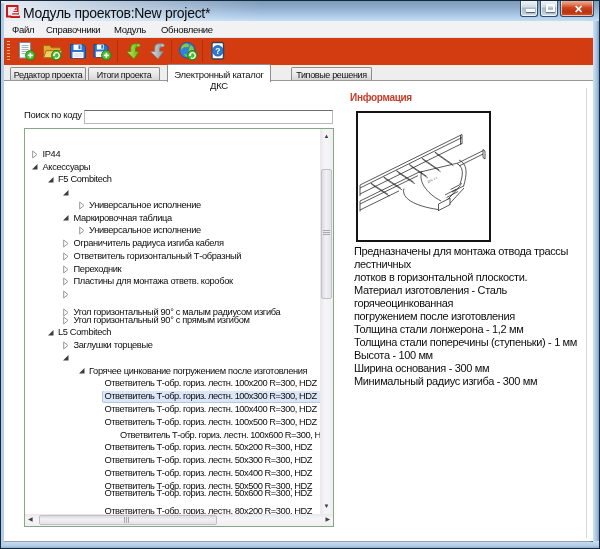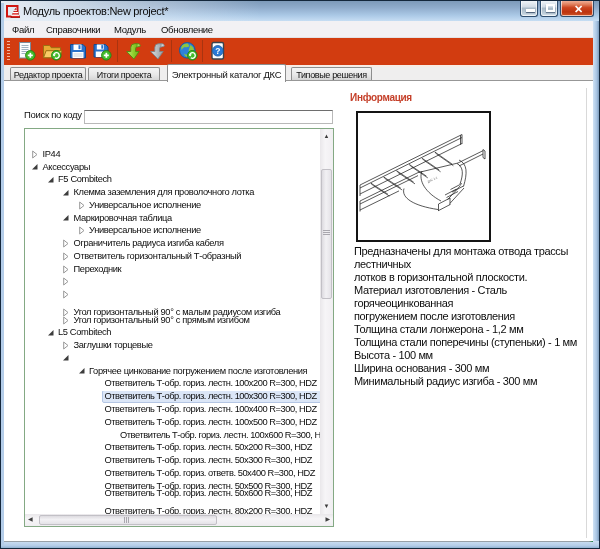--- a/index.html
+++ b/index.html
@@ -7,21 +7,21 @@
 #win{position:absolute;left:0;top:0;width:600px;height:549px;}
 
 #fL{left:1px;top:3px;width:3px;height:542px;background:#b4cde9;z-index:5;}
 #fR{left:593px;top:3px;width:6px;height:542px;background:linear-gradient(90deg,#cfe2f5,#a8c4e2 60%,#7e9dbd);}
 #fB{left:1px;top:541px;width:598px;height:6.5px;background:linear-gradient(180deg,#cde0f3,#b2cbe7 70%,#8fb0d0);}
 
 #title{left:1px;top:1px;width:598px;height:20px;
  background:linear-gradient(180deg,#7d9ab9 0%,#8fabcb 33%,#abc9e6 72%,#c6ddf3 100%);}
 #title .lt{position:absolute;left:0;top:0;width:260px;height:20px;
  background:linear-gradient(90deg,rgba(235,240,246,.95),rgba(235,240,246,.55) 40%,rgba(235,240,246,0));}
-#ttext{left:22px;top:3.5px;font-size:11px;letter-spacing:-0.3px;color:#0c0c0c;}
+#ttext{left:22px;top:3.5px;font-size:14px;letter-spacing:-0.3px;color:#0c0c0c;}
 #appico{left:5px;top:4px;width:14px;height:14px;}
 
 .wbtn{position:absolute;top:0;height:17px;border:1px solid #2e4d6e;border-top:none;
  background:linear-gradient(180deg,#f4f8fb 0%,#d3dde6 42%,#a9bac7 52%,#bdcdd9 82%,#d8e4ec 100%);
  border-radius:0 0 3px 3px;color:#fff;text-align:center;box-shadow:inset 0 0 0 1px rgba(255,255,255,.65);}
 #bmin{left:520px;width:18px;}
 #bmax{left:540px;width:18px;}
 #bclose{left:560px;width:34px;background:linear-gradient(180deg,#f3bca6 0%,#e07e5c 28%,#cb4520 48%,#bc320e 75%,#cf5427 100%);}
 #bmin b{position:absolute;left:5px;top:9px;width:9px;height:3px;background:#fff;box-shadow:0 1px 1px rgba(40,60,90,.8);}
 #bmax b{position:absolute;left:5px;top:4px;width:9px;height:8px;border:2px solid #fff;box-shadow:0 1px 1px rgba(40,60,90,.6);}
@@ -32,21 +32,21 @@
 .mi{position:absolute;top:3px;font-size:9.5px;letter-spacing:-0.3px;color:#0c0c0c;}
 #toolbar{left:0;top:17px;width:590px;height:27px;background:#d23c10;}
 #grip{left:4px;top:3px;width:3px;height:20px;
  background:repeating-linear-gradient(180deg,#f0b49e 0,#f0b49e 1px,transparent 1px,transparent 3px);}
 .tico{position:absolute;top:3px;width:20px;height:20px;}
 #strip{left:0;top:44px;width:590px;height:2px;background:#f7ece5;}
 #tabrow{left:0;top:46px;width:590px;height:14px;background:#efeeee;border-bottom:1px solid #979797;}
 .tab{position:absolute;top:46px;height:13px;background:linear-gradient(180deg,#f4f4f4,#e8e8e8 55%,#d5d5d5);
  border:1px solid #8d8d8d;border-bottom:none;border-radius:2px 2px 0 0;
  font-size:9px;letter-spacing:-0.35px;color:#111;text-align:center;padding-top:2px;}
-#tabA{position:absolute;left:164px;top:43px;width:119px;height:18px;background:#fff;
+#tabA{position:absolute;left:164px;top:43px;width:104px;height:18px;background:#fff;
  border:1px solid #8d8d8d;border-bottom:none;border-radius:2px 2px 0 0;
  font-size:9.5px;letter-spacing:-0.3px;color:#111;text-align:center;padding-top:4px;z-index:3;}
 #page{left:0;top:60px;width:590px;height:460px;background:#fff;}
 
 #lbl{left:21px;top:87.5px;font-size:9.5px;letter-spacing:-0.3px;color:#111;}
 #sinput{left:81px;top:88.5px;width:249px;height:14px;background:#fff;border:1px solid #b9b9b9;border-top-color:#6e6e6e;}
 #tree{left:21px;top:107px;width:310px;height:399px;border:1px solid #84a984;background:#fff;}
 #thead{position:absolute;left:0;top:0;width:308px;height:18px;
  background:linear-gradient(180deg,#fcfcfc,#f0f0f1 60%,#e8e8ea);border-bottom:1px solid #d5d5d5;}
 #thead span{position:absolute;left:4px;top:4px;font-size:9.5px;letter-spacing:-0.3px;color:#111;}
@@ -277,21 +277,20 @@
           <div class="trow" style="top:44.82px">
             <svg class="tri-e" style="left:21.5px" viewBox="0 0 6 6">
               <path d="M5.5,0 L5.5,5.5 L0,5.5 Z" fill="#3c3c3c"></path>
             </svg>
             <span class="tx" style="left:32px">F5 Combitech</span>
           </div>
           <div class="trow" style="top:57.58px">
             <svg class="tri-e" style="left:37px" viewBox="0 0 6 6">
               <path d="M5.5,0 L5.5,5.5 L0,5.5 Z" fill="#3c3c3c"></path>
             </svg>
-            <span class="tx" style="left:47.5px">Клемма заземления для проволочного лотка</span>
           </div>
           <div class="trow" style="top:70.34px">
             <svg class="tri-c" style="left:52.5px" viewBox="0 0 6 9">
               <path d="M0.7,1 L5,4.5 L0.7,8 Z" fill="#fff" stroke="#989898" stroke-width="1"></path>
             </svg>
             <span class="tx" style="left:63px">Универсальное исполнение</span>
           </div>
           <div class="trow" style="top:83.1px">
             <svg class="tri-e" style="left:37px" viewBox="0 0 6 6">
               <path d="M5.5,0 L5.5,5.5 L0,5.5 Z" fill="#3c3c3c"></path>
@@ -319,20 +318,21 @@
           <div class="trow" style="top:134.14000000000001px">
             <svg class="tri-c" style="left:37px" viewBox="0 0 6 9">
               <path d="M0.7,1 L5,4.5 L0.7,8 Z" fill="#fff" stroke="#989898" stroke-width="1"></path>
             </svg>
             <span class="tx" style="left:47.5px">Переходник</span>
           </div>
           <div class="trow" style="top:146.9px">
             <svg class="tri-c" style="left:37px" viewBox="0 0 6 9">
               <path d="M0.7,1 L5,4.5 L0.7,8 Z" fill="#fff" stroke="#989898" stroke-width="1"></path>
             </svg>
+            <span class="tx" style="left:47.5px">Пластины для монтажа ответв. коробок</span>
           </div>
           <div class="trow" style="top:159.66px">
             <svg class="tri-c" style="left:37px" viewBox="0 0 6 9">
               <path d="M0.7,1 L5,4.5 L0.7,8 Z" fill="#fff" stroke="#989898" stroke-width="1"></path>
             </svg>
           </div>
           <div class="trow" style="top:177px">
             <svg class="tri-c" style="left:37px" viewBox="0 0 6 9">
               <path d="M0.7,1 L5,4.5 L0.7,8 Z" fill="#fff" stroke="#989898" stroke-width="1"></path>
             </svg>
@@ -383,21 +383,21 @@
           <div class="trow" style="top:300.02px">
             <span class="tx" style="left:94px;letter-spacing:-0.45px">Ответвитель Т-обр. гориз. лестн. 100x600 R=300, HDZ</span>
           </div>
           <div class="trow" style="top:312.78000000000003px">
             <span class="tx" style="left:78.5px;letter-spacing:-0.45px">Ответвитель Т-обр. гориз. лестн. 50x200 R=300, HDZ</span>
           </div>
           <div class="trow" style="top:325.54px">
             <span class="tx" style="left:78.5px;letter-spacing:-0.45px">Ответвитель Т-обр. гориз. лестн. 50x300 R=300, HDZ</span>
           </div>
           <div class="trow" style="top:338.3px">
-            <span class="tx" style="left:78.5px;letter-spacing:-0.45px">Ответвитель Т-обр. гориз. ответв. 50x400 R=300, HDZ</span>
+            <span class="tx" style="left:78.5px;letter-spacing:-0.45px">Ответвитель Т-обр. гориз. лестн. 50x400 R=300, HDZ</span>
           </div>
           <div class="trow" style="top:351.06px">
             <span class="tx" style="left:78.5px;letter-spacing:-0.45px">Ответвитель Т-обр. гориз. лестн. 50x500 R=300, HDZ</span>
           </div>
           <div class="trow" style="top:358px">
             <span class="tx" style="left:78.5px;letter-spacing:-0.45px">Ответвитель Т-обр. гориз. лестн. 50x600 R=300, HDZ</span>
           </div>
           <div class="trow" style="top:376.58px">
             <span class="tx" style="left:78.5px;letter-spacing:-0.45px">Ответвитель Т-обр. гориз. лестн. 80x200 R=300, HDZ</span>
           </div>

